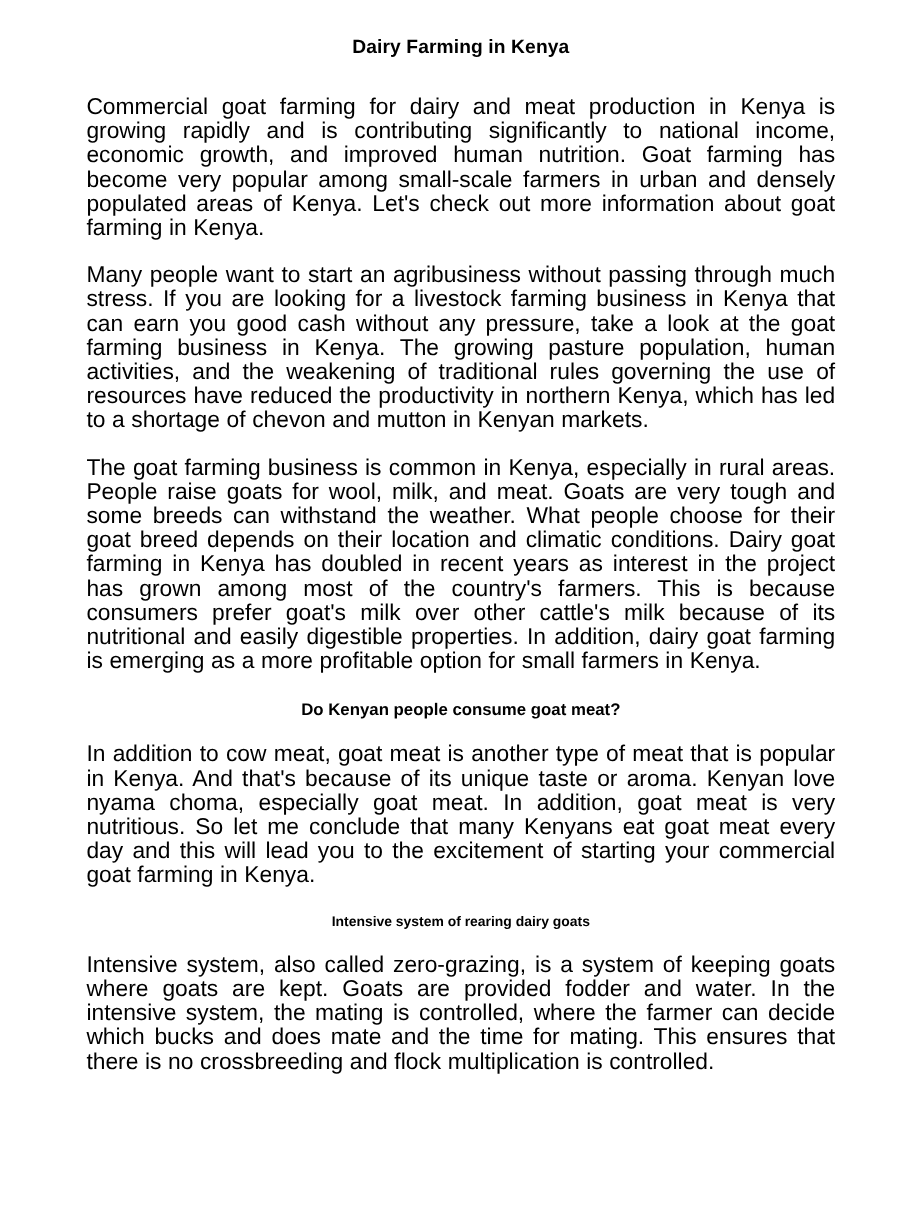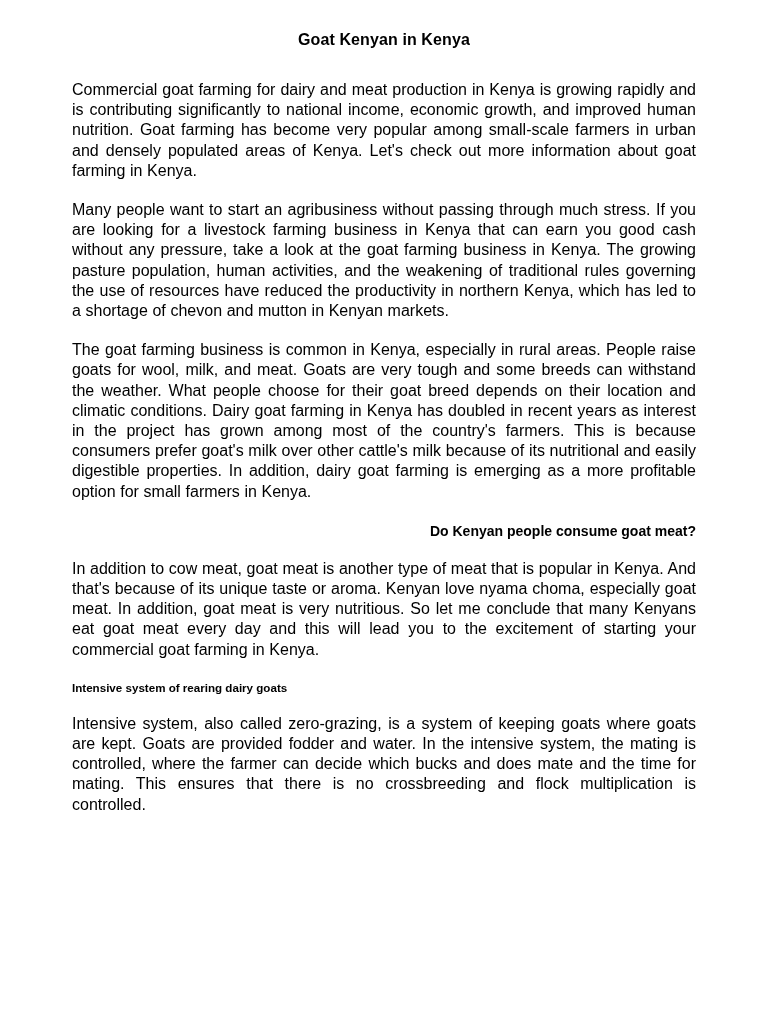--- a/index.html
+++ b/index.html
@@ -32,49 +32,49 @@
   }
   .doc-title {
     font-size: 16px;
     font-weight: bold;
     text-align: center;
     margin: 0 0 30px 0;
     line-height: 20px;
     letter-spacing: 0.1px;
   }
   p.body-par {
-    font-size: 16px;
+    font-size: 19px;
     line-height: 20.2px;
     text-align: justify;
     text-justify: inter-word;
     margin: 0 0 19px 0;
     word-spacing: 0.2px;
   }
   h2.section-heading {
     font-size: 14px;
     font-weight: bold;
     line-height: 20px;
     margin: 0 0 18px 0;
-    text-align: right;
+    text-align: center;
   }
   h3.sub-heading {
     font-size: 11.6px;
     font-weight: bold;
     line-height: 18px;
     margin: 0 0 17px 0;
-    text-align: left;
+    text-align: center;
   }
 </style>
 </head>
 <body>
 
 <div class="page">
   <div class="content">
 
-    <h1 class="doc-title">Goat Kenyan in Kenya</h1>
+    <h1 class="doc-title">Dairy Farming in Kenya</h1>
 
     <p class="body-par">Commercial goat farming for dairy and meat production in Kenya is growing rapidly and is contributing significantly to national income, economic growth, and improved human nutrition. Goat farming has become very popular among small-scale farmers in urban and densely populated areas of Kenya. Let's check out more information about goat farming in Kenya.</p>
 
     <p class="body-par">Many people want to start an agribusiness without passing through much stress. If you are looking for a livestock farming business in Kenya that can earn you good cash without any pressure, take a look at the goat farming business in Kenya. The growing pasture population, human activities, and the weakening of traditional rules governing the use of resources have reduced the productivity in northern Kenya, which has led to a shortage of chevon and mutton in Kenyan markets.</p>
 
     <p class="body-par">The goat farming business is common in Kenya, especially in rural areas. People raise goats for wool, milk, and meat. Goats are very tough and some breeds can withstand the weather. What people choose for their goat breed depends on their location and climatic conditions. Dairy goat farming in Kenya has doubled in recent years as interest in the project has grown among most of the country's farmers. This is because consumers prefer goat's milk over other cattle's milk because of its nutritional and easily digestible properties. In addition, dairy goat farming is emerging as a more profitable option for small farmers in Kenya.</p>
 
     <h2 class="section-heading">Do Kenyan people consume goat meat?</h2>
 
     <p class="body-par">In addition to cow meat, goat meat is another type of meat that is popular in Kenya. And that's because of its unique taste or aroma. Kenyan love nyama choma, especially goat meat. In addition, goat meat is very nutritious. So let me conclude that many Kenyans eat goat meat every day and this will lead you to the excitement of starting your commercial goat farming in Kenya.</p>

